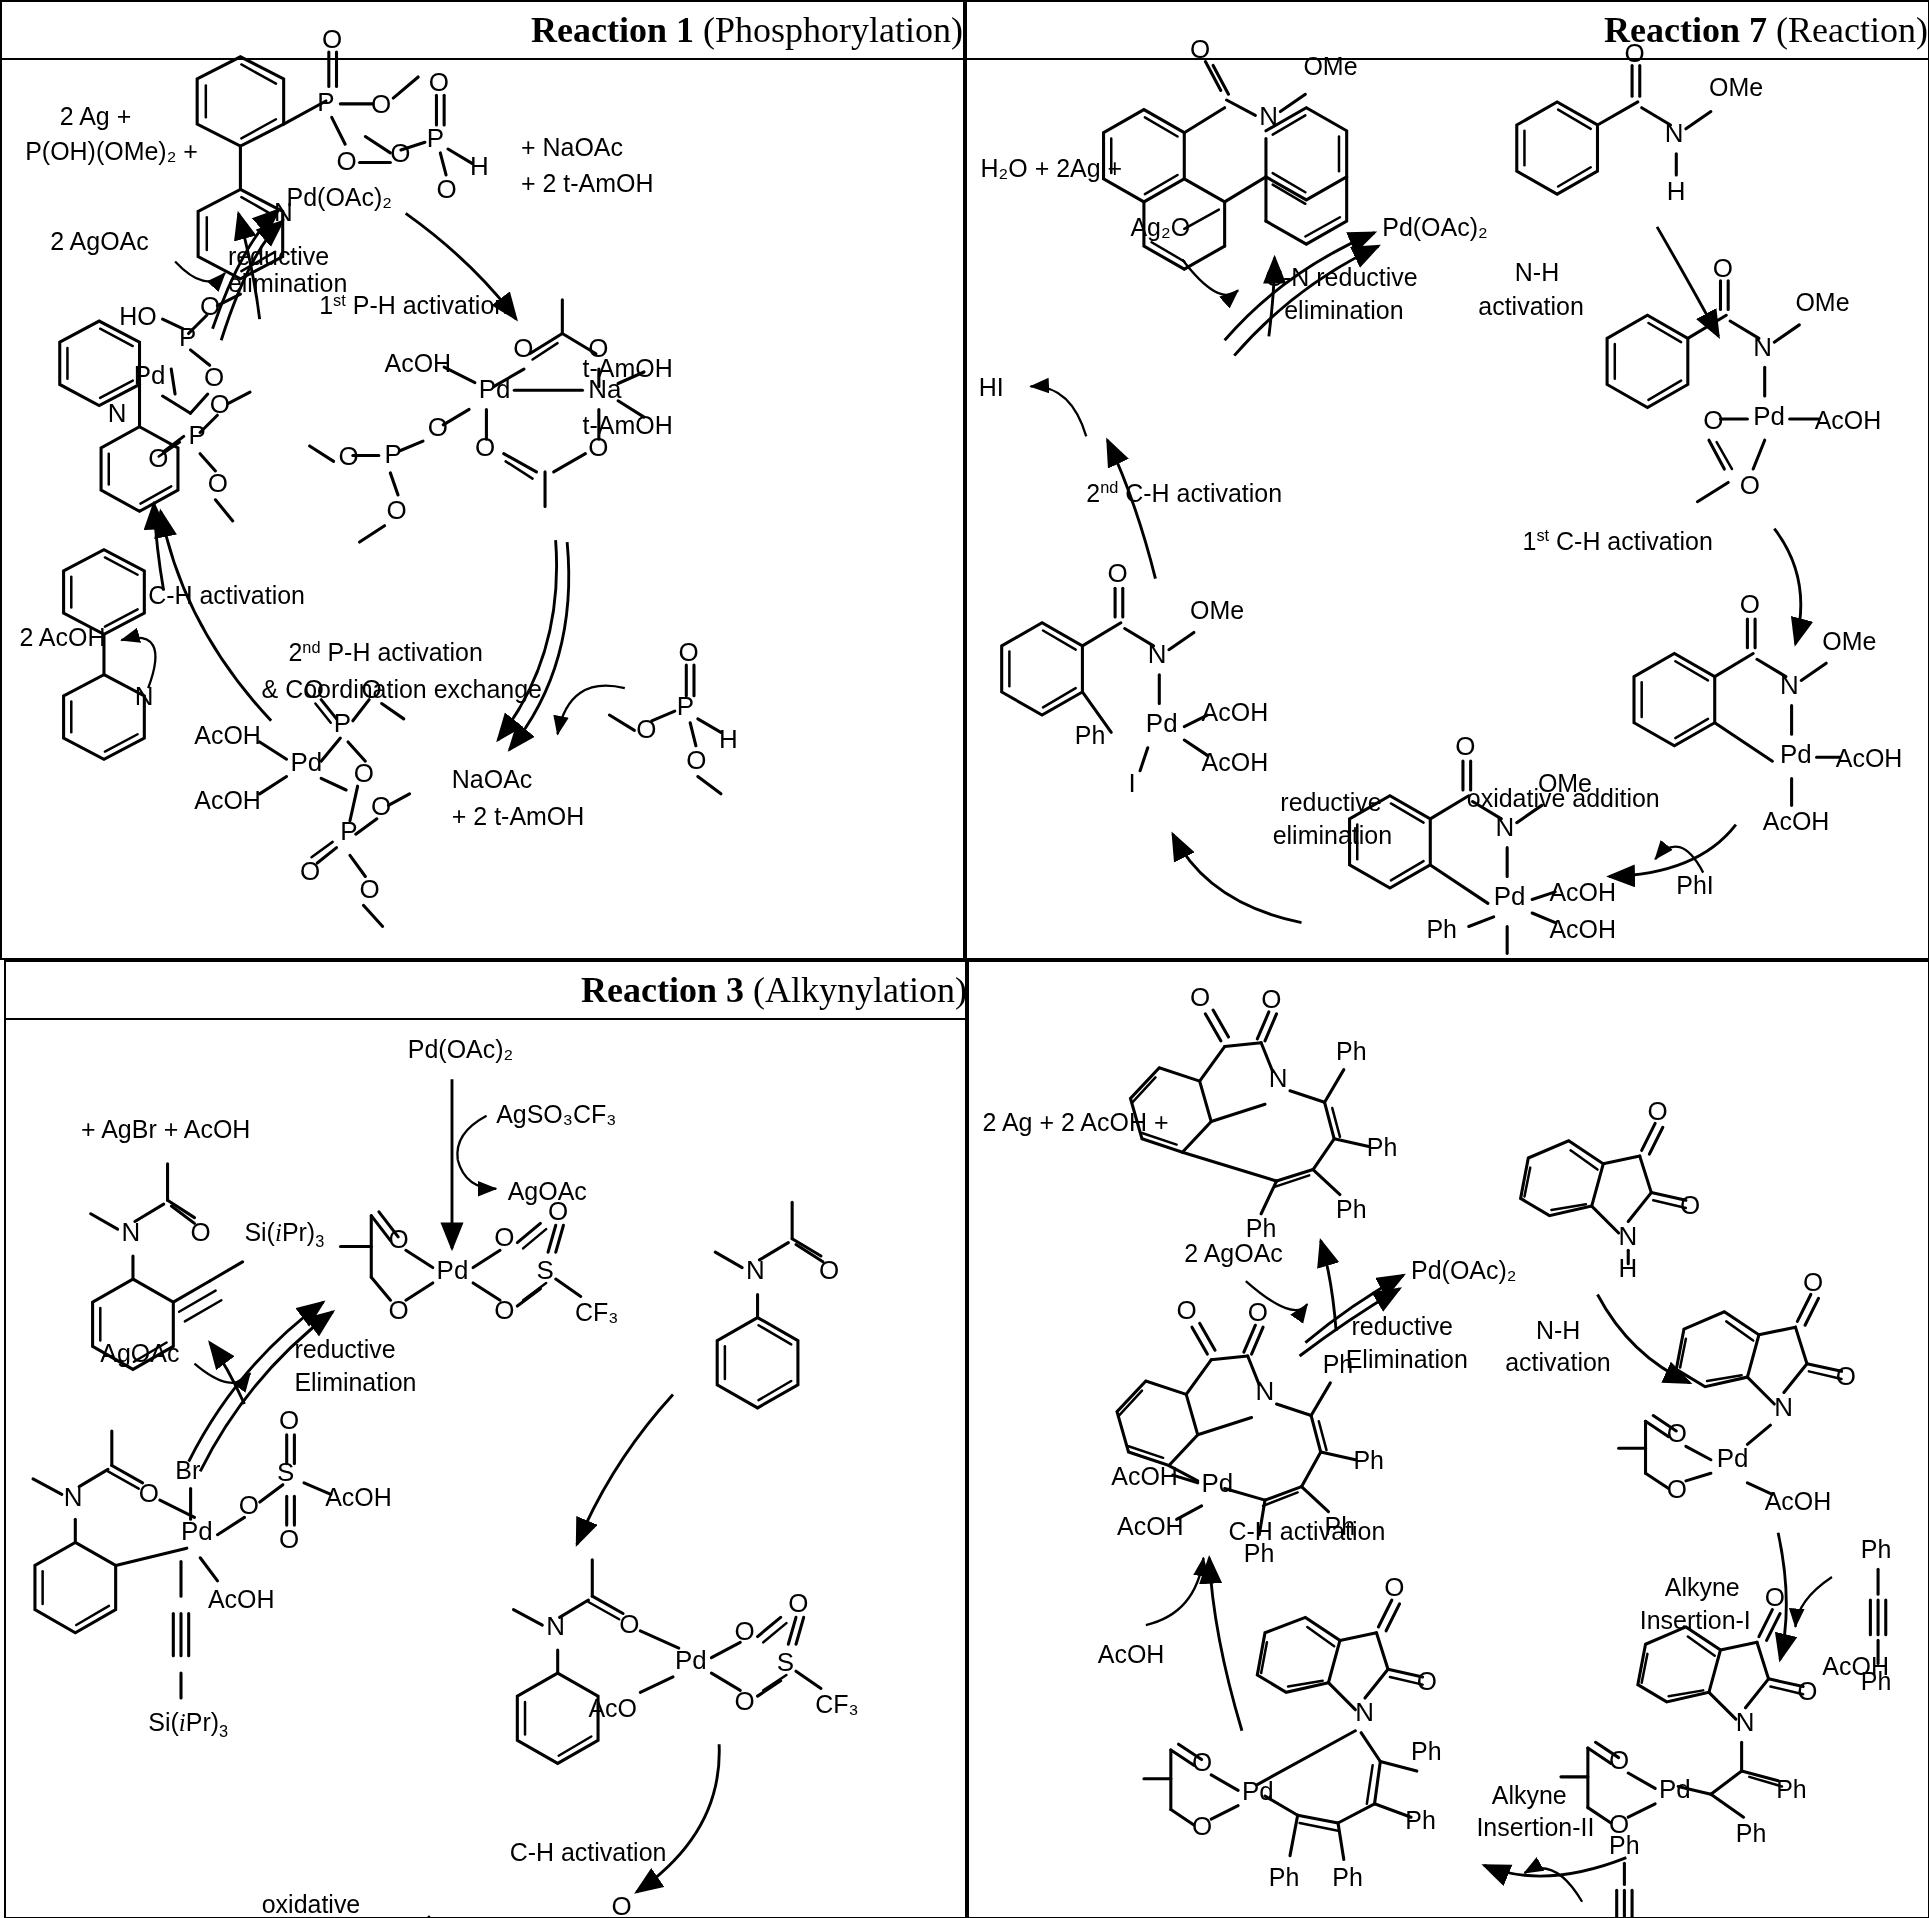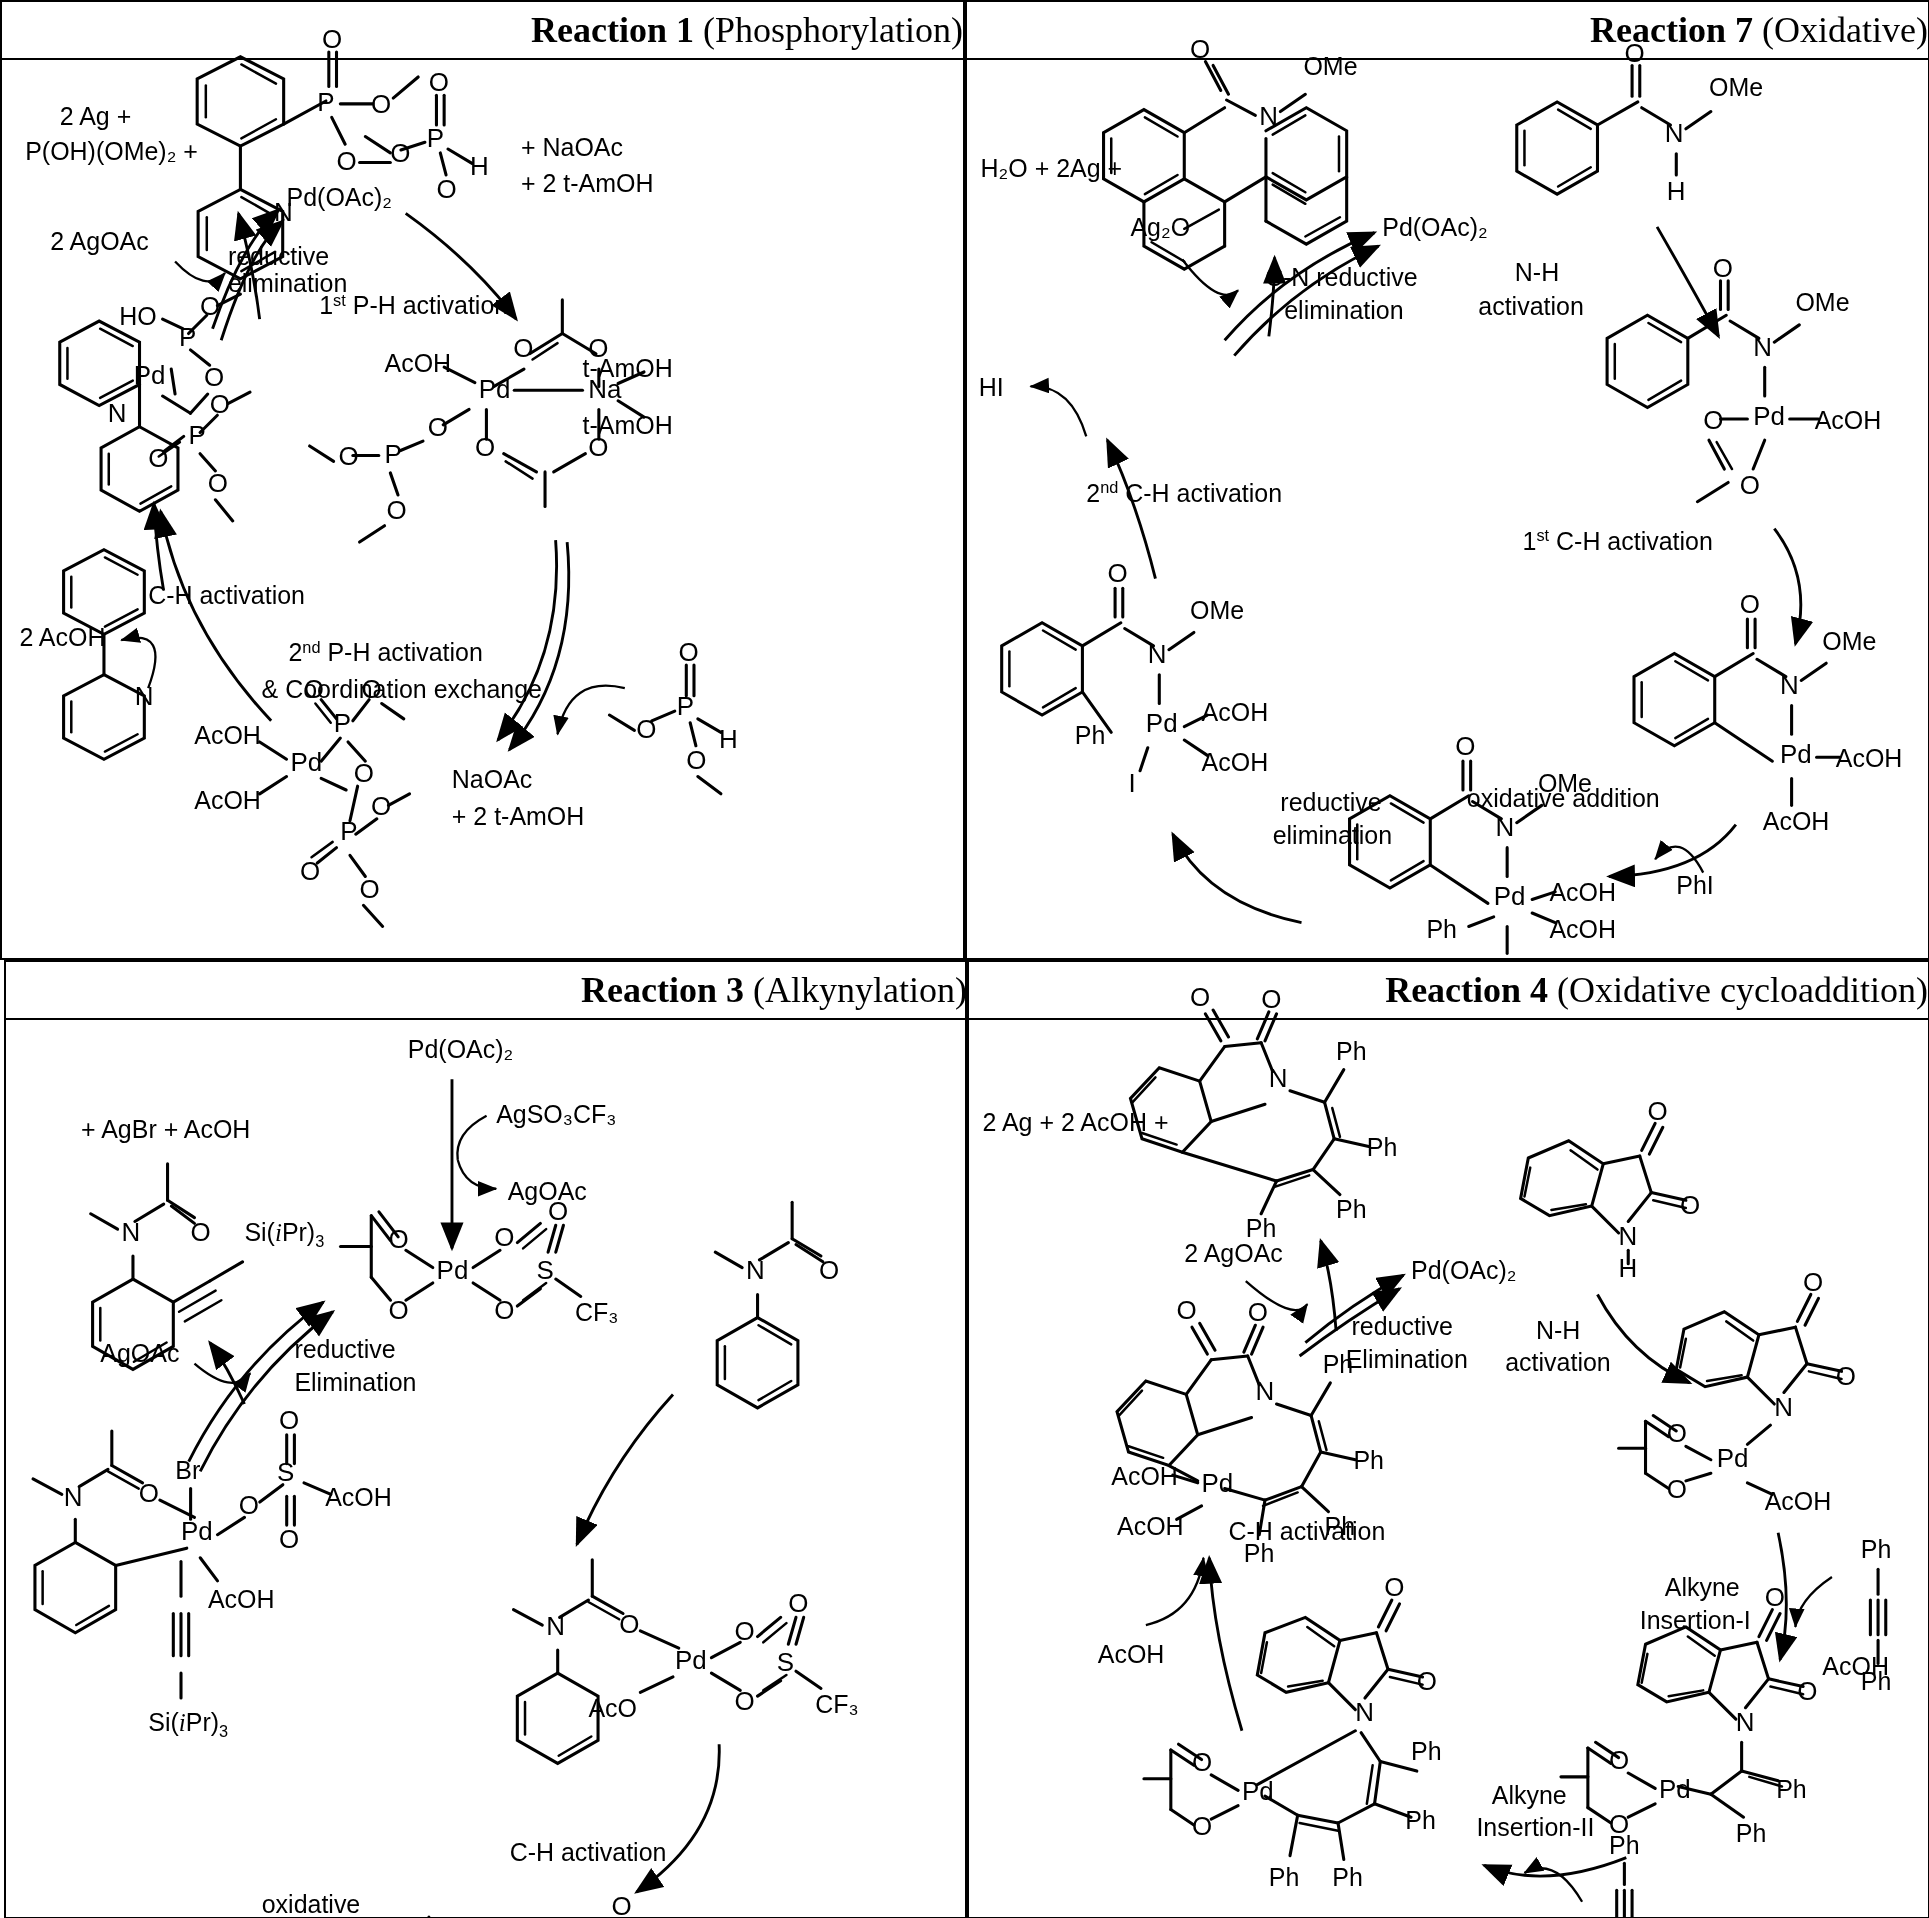--- a/index.html
+++ b/index.html
@@ -259,21 +259,21 @@
         <text class="lbl" x="468" y="818">NaOAc</text>
         <text class="lbl" x="468" y="856">+ 2 t-AmOH</text>
       </svg>
     </div>
   </div>
 
   <div class="quad q2">
     <div class="hdr">
       <div class="t">
         <b>Reaction 7</b>
-        <span>(Oxidative)</span>
+        <span>(Reaction)</span>
       </div>
     </div>
     <div class="svgwrap">
       <svg viewBox="0 0 1004 999" width="965" height="960">
 
         <g>
           <text class="atom" x="304" y="128">N</text>
           <path class="bond" d="M300,118 L270,102"></path>
           <path class="bond" d="M272,96 L256,66"></path>
           <path class="bond" d="M264,92 L248,62"></path>
@@ -667,26 +667,20 @@
           <path class="bond" d="M182,740 L182,766"></path>
           <text class="lbl" x="148" y="800">
             <tspan>Si(</tspan><tspan class="serif-i">i</tspan><tspan>Pr)</tspan><tspan class="sup" dy="7">3</tspan>
           </text>
         </g>
       </svg>
     </div>
   </div>
 
   <div class="quad q4">
-    <div class="hdr">
-      <div class="t">
-        <b>Reaction 4</b>
-        <span>(Oxidative cycloaddition)</span>
-      </div>
-    </div>
     <div class="svgwrap">
       <svg viewBox="0 0 1004 998" width="965" height="959">
 
         <g>
           <text class="atom" x="314" y="130">N</text>
           <path class="bond" d="M318,114 L306,84"></path>
           <path class="bond" d="M306,84 L268,88"></path>
           <path class="bond" d="M302,80 L314,52"></path>
           <path class="bond" d="M310,82 L322,54"></path>
           <text class="atom" x="306" y="48">O</text>

